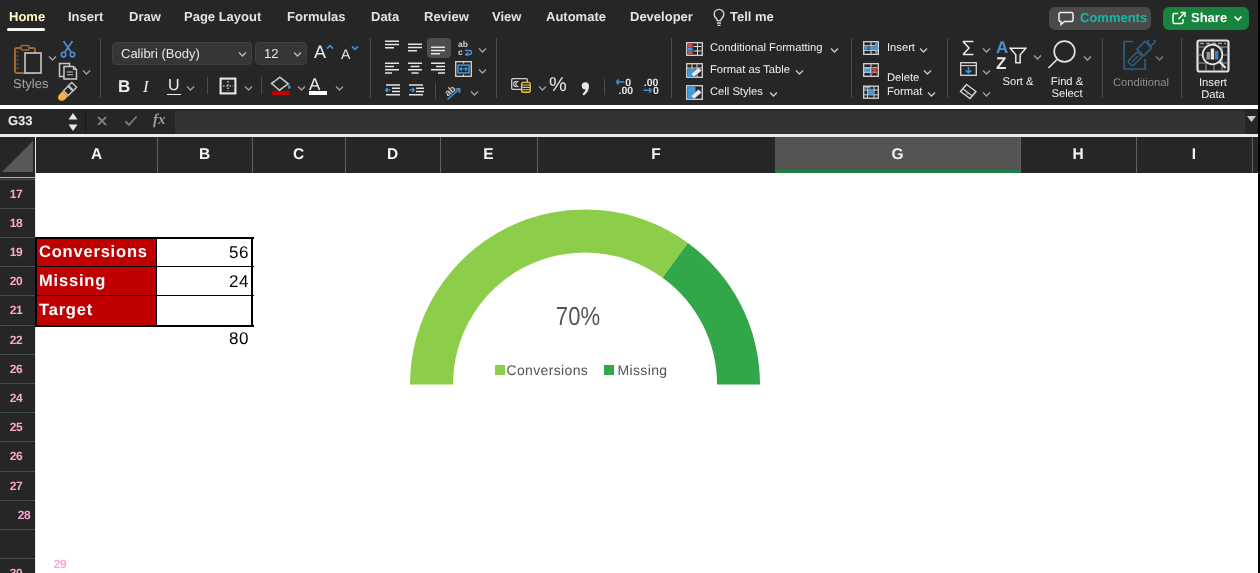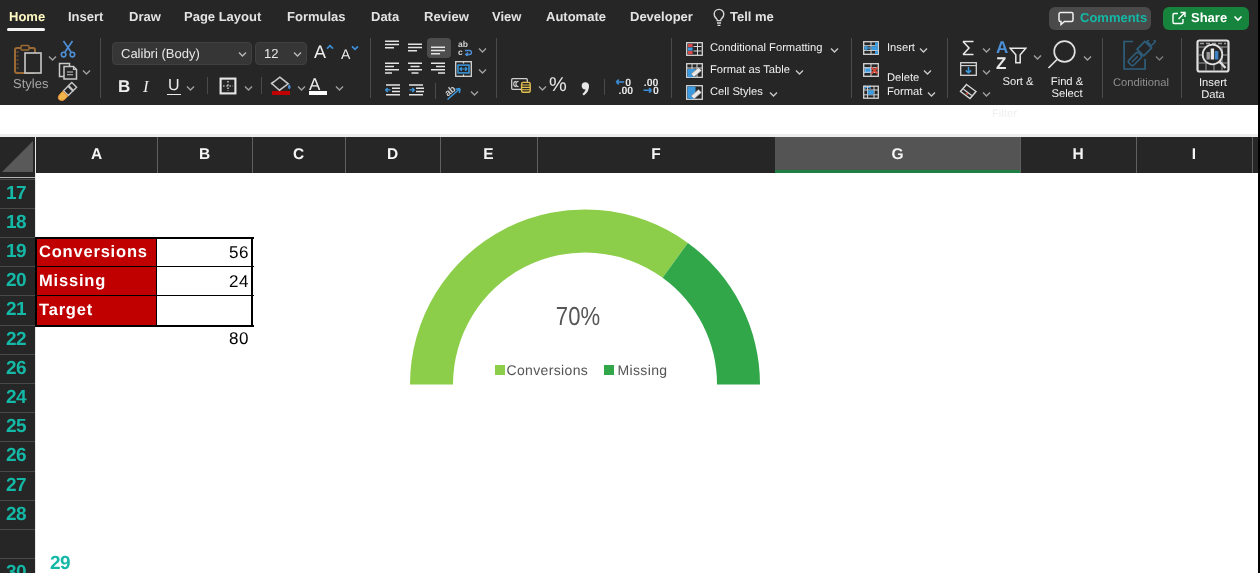--- a/index.html
+++ b/index.html
@@ -10,21 +10,21 @@
 
 #menubar{position:absolute;left:0;top:0;width:1260px;height:35px;background:#262626;}
 .mi{position:absolute;top:9px;font-size:13px;font-weight:700;color:#e3e3e3;white-space:nowrap;}
 #ribbon{position:absolute;left:0;top:35px;width:1260px;height:70px;background:#262626;}
 #fbar{position:absolute;left:0;top:109px;width:1260px;height:25px;background:#262626;}
 #whiteline{position:absolute;left:0;top:134px;width:1260px;height:3px;background:#ececec;}
 #colheads{position:absolute;left:0;top:137px;width:1260px;height:36px;background:#262626;}
 .colh{position:absolute;top:0;height:36px;display:flex;align-items:center;justify-content:center;font-size:15.5px;font-weight:700;color:#f5f5f5;}
 .colsep{position:absolute;top:0;width:1px;height:36px;background:#606060;}
 #rowheads{position:absolute;left:0;top:173px;width:35px;height:400px;background:#262626;}
-.rowh{position:absolute;left:0;width:32px;display:flex;align-items:center;justify-content:center;font-size:19px;font-weight:700;letter-spacing:-0.5px;color:#14b8a6;}
+.rowh{position:absolute;left:0;width:32px;display:flex;align-items:center;justify-content:center;font-size:12px;font-weight:700;letter-spacing:-0.5px;color:#f9a8d4;}
 .rowsep{position:absolute;left:0;width:35px;height:1px;background:#4a4a4a;}
 #vline35{position:absolute;left:35px;top:137px;width:1px;height:436px;background:#e8e8e8;}
 #rightedge{position:absolute;left:1258px;top:0;width:2px;height:573px;background:#000;}
 
 .combo{position:absolute;background:#363636;border:1px solid #404040;border-radius:4px;color:#e8e8e8;font-size:13px;}
 .chev{position:absolute;width:9px;height:9px;}
 .sep{position:absolute;width:1px;background:#4a4a4a;}
 .rlabel{position:absolute;font-size:11.2px;color:#ededed;white-space:nowrap;}
 
 .redcell{position:absolute;left:36px;width:121px;height:29px;background:#c00000;color:#fff;font-weight:700;font-size:16.5px;letter-spacing:0.8px;display:flex;align-items:center;padding-left:3px;box-sizing:border-box;}
@@ -386,20 +386,39 @@
       <circle cx="16.5" cy="15.5" r="9.8" fill="#262626" stroke="#e0e0e0" stroke-width="1.8"></circle>
       <rect x="10.5" y="13" width="3.4" height="7.5" fill="#9a9a9a"></rect>
       <rect x="14.7" y="9.5" width="3.4" height="11" fill="#e8e8e8"></rect>
       <rect x="18.9" y="12" width="3.4" height="8.5" fill="#3b82c4"></rect>
       <path d="M23.5 22.5 L29.5 29" stroke="#e0e0e0" stroke-width="2.4"></path>
     </svg>
     <div class="rlabel" style="left:1182px;top:41.5px;width:62px;text-align:center;color:#f2f2f2;">Insert</div>
     <div class="rlabel" style="left:1182px;top:54px;width:62px;text-align:center;color:#f2f2f2;">Data</div>
   </div>
 
+  <div id="fbar">
+    <div style="position:absolute;left:8px;top:4px;font-size:13px;font-weight:600;color:#f0f0f0;">G33</div>
+    <svg class="abs" style="left:67px;top:3px;" width="12" height="20" viewBox="0 0 12 20">
+      <path d="M6 1 L10.5 7.5 H1.5 Z" fill="#e8e8e8"></path>
+      <path d="M6 19 L1.5 12.5 H10.5 Z" fill="#e8e8e8"></path>
+    </svg>
+    <div style="position:absolute;left:85px;top:0;width:1px;height:25px;background:#1a1a1a;"></div>
+    <svg class="abs" style="left:96px;top:6px;" width="12" height="12" viewBox="0 0 12 12">
+        <path d="M2 2 L10 10 M10 2 L2 10" stroke="#7e7e7e" stroke-width="1.8" fill="none"></path>
+      </svg>
+    <svg class="abs" style="left:124px;top:6px;" width="14" height="12" viewBox="0 0 14 12">
+        <path d="M1.5 6.5 L5 10 L12.5 1.5" stroke="#7e7e7e" stroke-width="1.8" fill="none"></path>
+      </svg>
+    <div style="position:absolute;left:153px;top:3px;font-size:15px;font-style:italic;font-family:'Liberation Serif',serif;color:#9a9a9a;font-weight:600;">fx</div>
+    <div style="position:absolute;left:175px;top:2px;width:1070px;height:23px;background:#333333;"></div>
+    <svg class="abs" style="left:1246px;top:6px;" width="11" height="8" viewBox="0 0 11 8">
+        <path d="M1 1 L5.5 7 L10 1 Z" fill="#c9c9c9"></path>
+      </svg>
+  </div>
   <div id="whiteline"></div>
 
   <div id="colheads">
     <svg class="abs" style="left:1px;top:3px;" width="33" height="33" viewBox="0 0 33 33">
         <path d="M1 32 L32 32 L32 1 Z" fill="#595959"></path>
       </svg>
     <div class="colh" style="left:36px;width:121px;">A</div>
     <div class="colh" style="left:157px;width:95px;">B</div>
     <div class="colh" style="left:252px;width:93px;">C</div>
     <div class="colh" style="left:345px;width:95px;">D</div>
@@ -437,21 +456,21 @@
       <div class="rowh" style="top:181.2px;height:29.2px;">26</div>
       <div class="rowsep" style="top:180.7px;"></div>
       <div class="rowh" style="top:210.4px;height:29.2px;">24</div>
       <div class="rowsep" style="top:209.9px;"></div>
       <div class="rowh" style="top:239.6px;height:29.2px;">25</div>
       <div class="rowsep" style="top:239.1px;"></div>
       <div class="rowh" style="top:268.8px;height:29.2px;">26</div>
       <div class="rowsep" style="top:268.3px;"></div>
       <div class="rowh" style="top:298.0px;height:29.2px;">27</div>
       <div class="rowsep" style="top:297.5px;"></div>
-      <div class="rowh" style="top:327.2px;height:29.2px;">28</div>
+      <div class="rowh" style="top:327.2px;height:29.2px;padding-left:8px;">28</div>
       <div class="rowsep" style="top:326.7px;"></div>
       <div class="rowh" style="top:370px;height:41px;padding-left:44px;">29</div>
       <div class="rowsep" style="top:355.9px;"></div>
       <div class="rowh" style="top:385.6px;height:29.2px;">30</div>
       <div class="rowsep" style="top:385.1px;"></div>
     </div>
   <div id="vline35"></div>
 
   <div id="table">
       <div class="redcell" style="top:238px;">Conversions</div>

